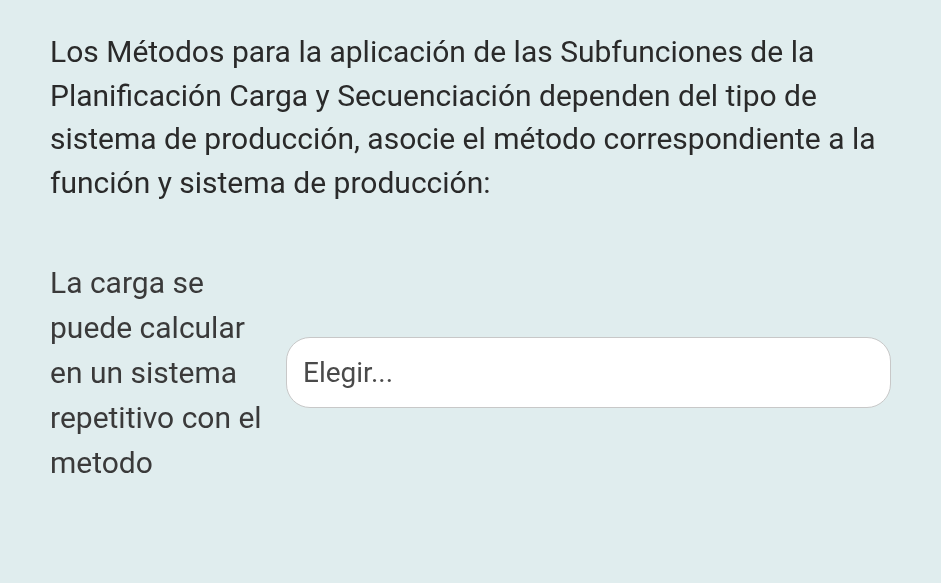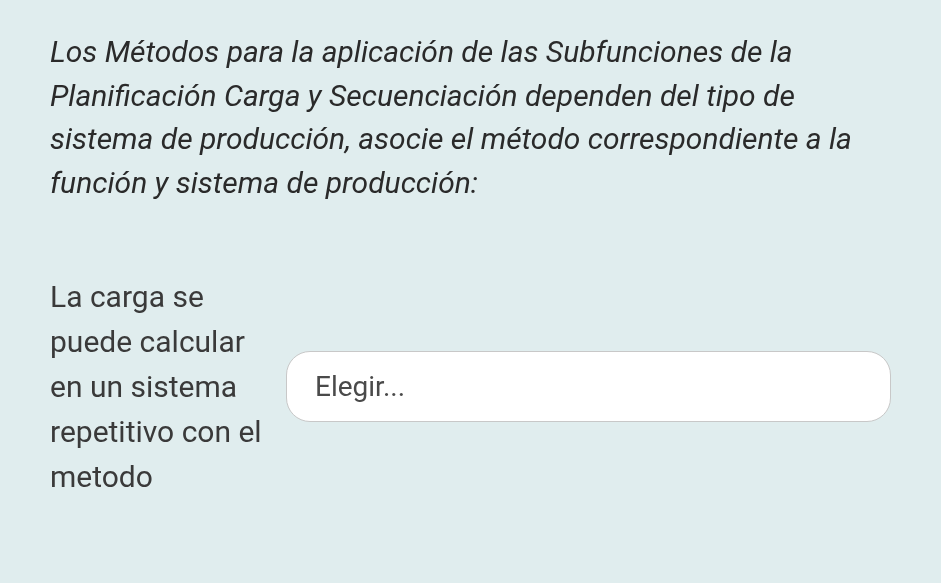--- a/index.html
+++ b/index.html
@@ -12,41 +12,40 @@
       background: #e0edee;
       width: 941px;
       height: 583px;
       padding: 30px 50px 0 50px;
       overflow: hidden;
     }
     .question-text {
       font-size: 30px;
       color: #2a2a2a;
       line-height: 1.45;
-      margin-bottom: 70px;
-      font-style: italic;
+      margin-bottom: 56px;
     }
     .matching-row {
       display: flex;
       align-items: center;
       gap: 16px;
     }
     .item-label {
       font-size: 30px;
       color: #3a3a3a;
       line-height: 1.5;
       width: 220px;
       flex-shrink: 0;
     }
     .dropdown {
       flex: 1;
       background: #ffffff;
       border: 1px solid #c8c8c8;
       border-radius: 24px;
-      padding: 18px 28px;
+      padding: 18px 16px;
       font-size: 28px;
       color: #4a4a4a;
       cursor: pointer;
       display: flex;
       align-items: flex-start;
       min-height: 60px;
     }
     .dropdown-text {
       flex: 1;
     }

